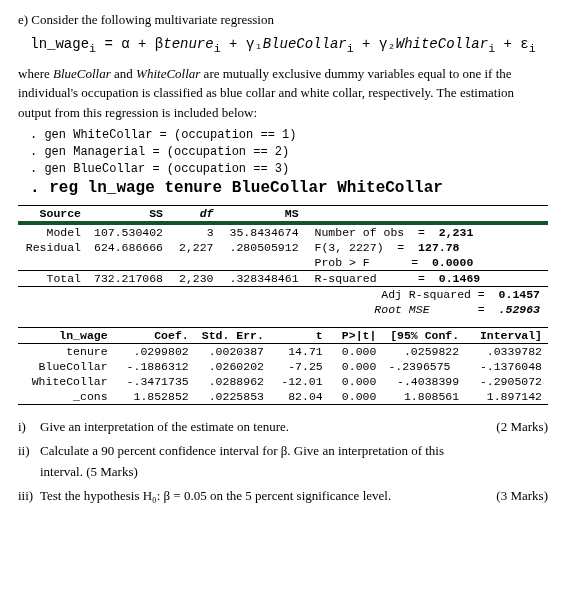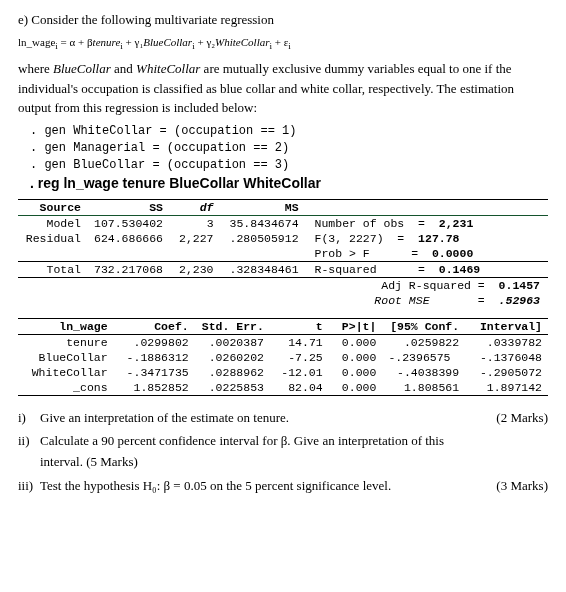--- a/index.html
+++ b/index.html
@@ -10,37 +10,38 @@
       color: #000;
       width: 566px;
       min-height: 592px;
       padding: 12px 18px;
     }
     .question-label {
       font-size: 13px;
       margin-bottom: 6px;
     }
     .equation-block {
-      text-align: left;
+      text-align: center;
       margin: 8px 0 8px 0;
-      font-size: 11px;
+      font-size: 14px;
+      font-family: Liberation Mono, monospace;
     }
     .para {
       margin-bottom: 6px;
       font-size: 13px;
       line-height: 1.5;
     }
     .code-line {
       font-family: "Courier New", Courier, monospace;
       font-size: 12px;
       margin: 3px 0 3px 12px;
     }
     .reg-line {
-      font-family: Liberation Sans, sans-serif;
-      font-size: 14px;
+      font-family: Liberation Mono, monospace;
+      font-size: 16px;
       margin: 3px 0 6px 12px;
       font-weight: bold;
     }
     .tables-section {
       margin: 8px 0;
     }
     table.coef-table {
       width: 100%;
       border-collapse: collapse;
       font-family: "Courier New", Courier, monospace;
@@ -102,21 +103,21 @@
 <div>
   <p class="code-line">. gen WhiteCollar = (occupation == 1)</p>
   <p class="code-line">. gen Managerial = (occupation == 2)</p>
   <p class="code-line">. gen BlueCollar = (occupation == 3)</p>
   <p class="reg-line">. reg ln_wage tenure BlueCollar WhiteCollar</p>
 </div>
 
 <div class="tables-section" style="border-top: 1px solid #000;">
   <table style="width:100%; border-collapse:collapse; font-family:'Courier New',Courier,monospace; font-size:11.5px;">
     <thead>
-      <tr style="border-bottom:1px solid #14532d;">
+      <tr style="border-bottom:4px solid #14532d;">
         <th style="text-align:right; padding:1px 5px; width:13%;">Source</th>
         <th style="text-align:right; padding:1px 8px; width:15%;">SS</th>
         <th style="text-align:right; padding:1px 8px; width:8%;font-style:italic;">df</th>
         <th style="text-align:right; padding:1px 8px; width:14%;">MS</th>
         <th style="text-align:left; padding:1px 8px; width:50%; font-weight:normal;">
           &nbsp;
         </th>
       </tr>
     </thead>
     <tbody>

